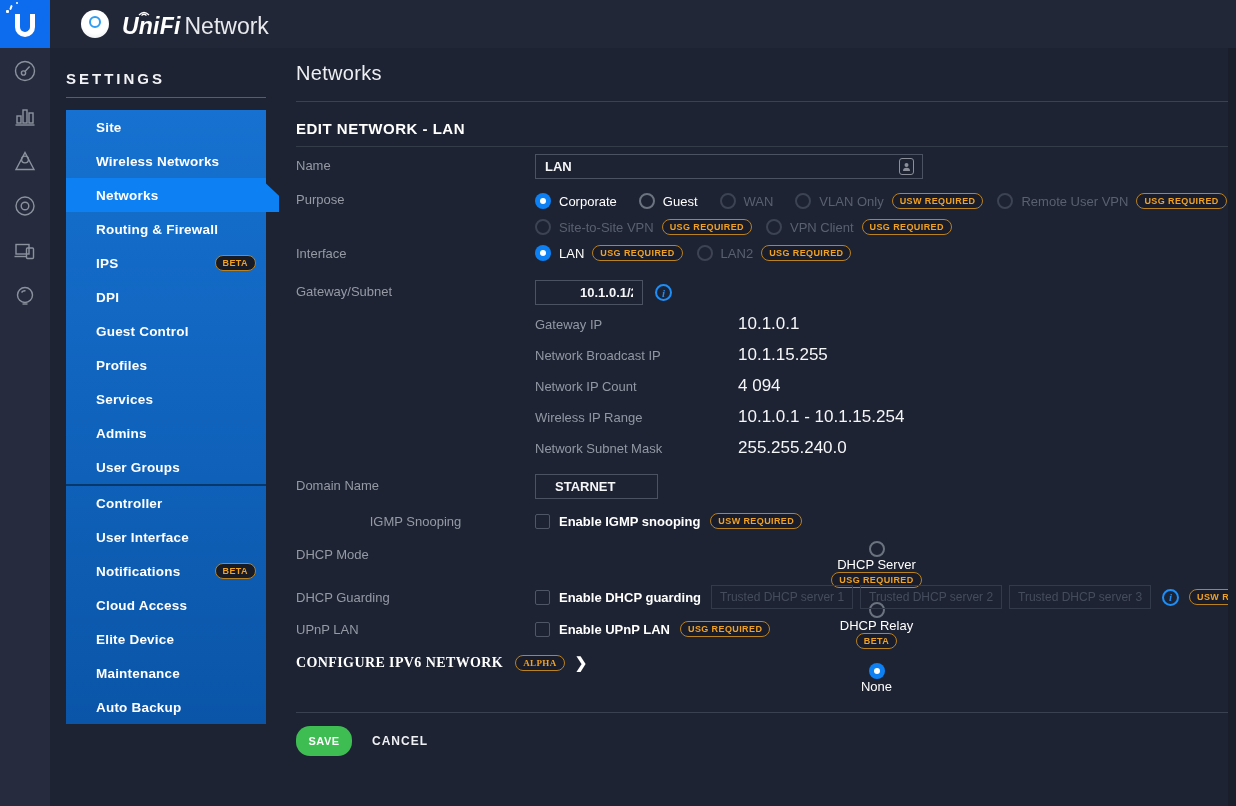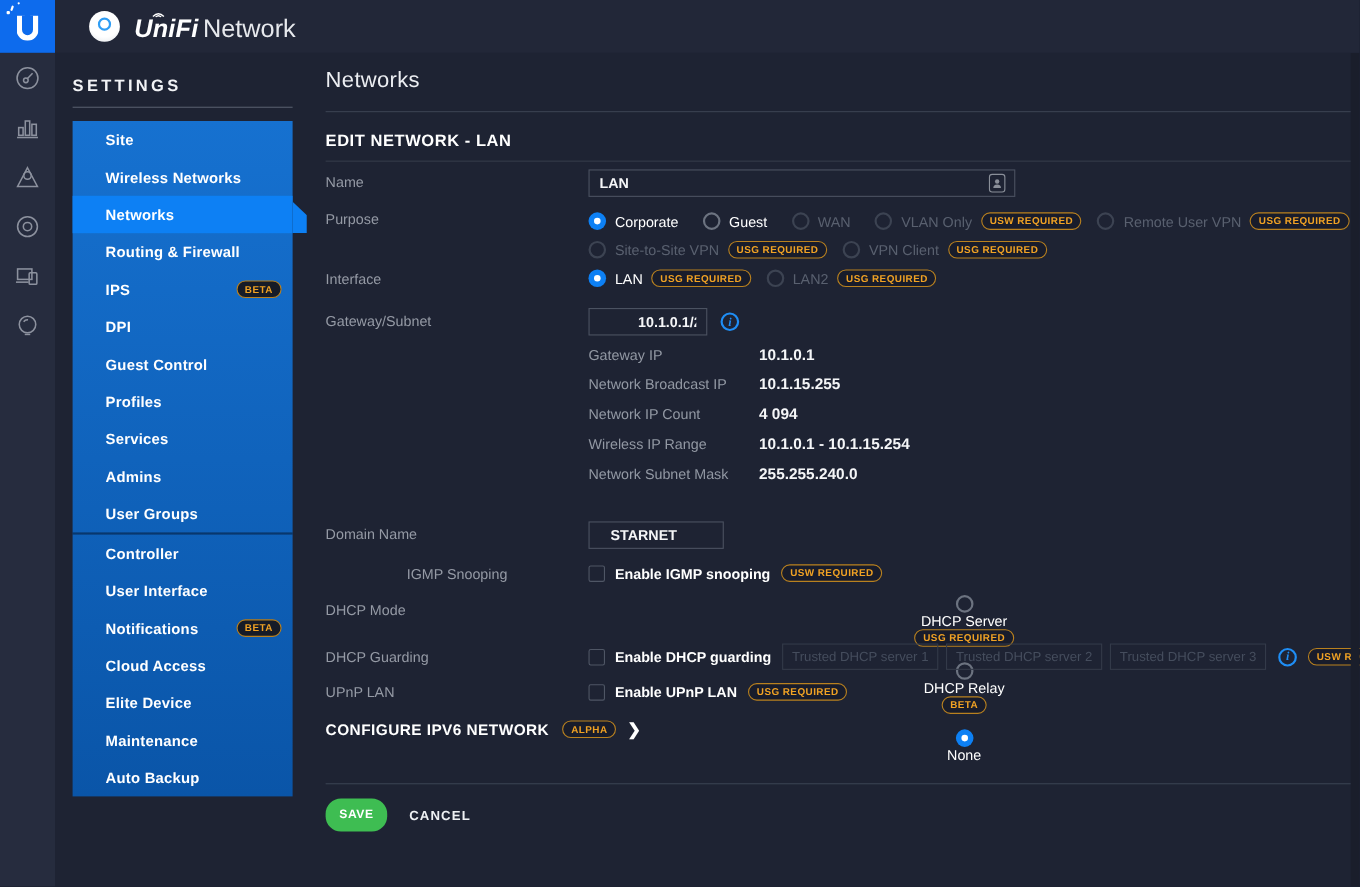--- a/index.html
+++ b/index.html
@@ -69,25 +69,25 @@
   .opt-label { font-size:13px; font-weight:400; color:#ffffff; margin:0 8px 0 8px; white-space:nowrap; }
   .opt-label.dim { color:#59606f; }
   .opt-gap { width:14px; flex:0 0 14px; }
   .checkbox { width:15px; height:15px; border:1px solid #4f5665; border-radius:2px; flex:0 0 15px; cursor:pointer; }
   .chk-label { font-size:13px; font-weight:700; color:#ffffff; margin:0 10px 0 9px; white-space:nowrap; }
   .info-icon { width:17px; height:17px; border-radius:50%; border:2px solid #1f8ef5; color:#1f8ef5;
     font-size:11px; font-weight:700; font-style:italic; display:flex; align-items:center; justify-content:center;
     flex:0 0 17px; cursor:pointer; font-family:"Liberation Serif",serif; }
   .subrow { display:flex; margin-bottom:11px; align-items:baseline; }
   .sub-label { width:155px; flex:0 0 155px; color:#9298a3; font-size:13px; }
-  .sub-value { color:#f5f6f8; font-size:14px; font-weight:700; }
+  .sub-value { color:#f5f6f8; font-size:17px; font-weight:400;margin-left:48px; }
   .ghost-input { height:24px; width:142px; background:transparent; border:1px solid #333a49; color:#6b7382;
     font-family:"Liberation Sans",sans-serif; font-size:12px; padding:0 8px; outline:none; margin-right:7px; }
   .ghost-input::placeholder { color:#454d5d; }
-  .ipv6-row { position:absolute; left:16px; top:606px; display:flex; align-items:center; cursor:pointer; }
+  .ipv6-row { position:absolute; left:16px; top:606px; display:flex; align-items:center; cursor:pointer;font-family:Liberation Serif, serif; }
   .ipv6-label { font-size:14px; font-weight:800; letter-spacing:.4px; color:#ffffff; margin-right:12px; }
   .chevron { color:#ffffff; font-weight:800; font-size:15px; margin-left:10px; }
   .btn-row { position:absolute; left:16px; top:678px; display:flex; align-items:center; }
   .save-btn { width:56px; height:30px; background:#3ebd52; border:none; border-radius:14px; color:#ffffff;
     font-family:"Liberation Sans",sans-serif; font-size:11px; font-weight:700; letter-spacing:.5px; cursor:pointer; }
   .cancel-btn { background:none; border:none; color:#eef0f3; font-family:"Liberation Sans",sans-serif;
     font-size:12px; font-weight:700; letter-spacing:1px; margin-left:20px; cursor:pointer; }
   .badge-gap { margin-left:2px; }
 </style>
 </head>

